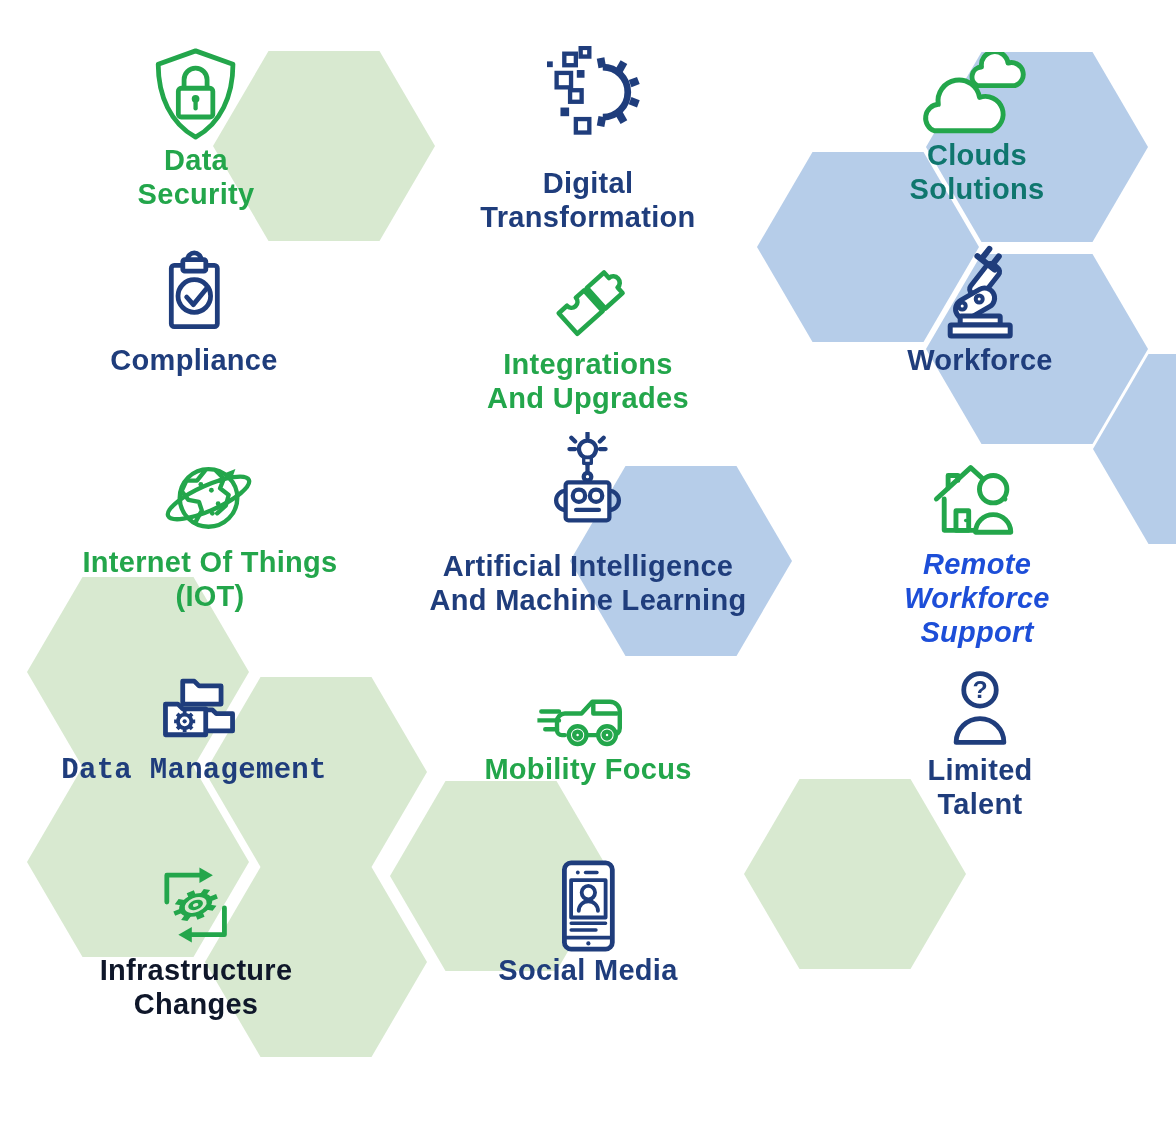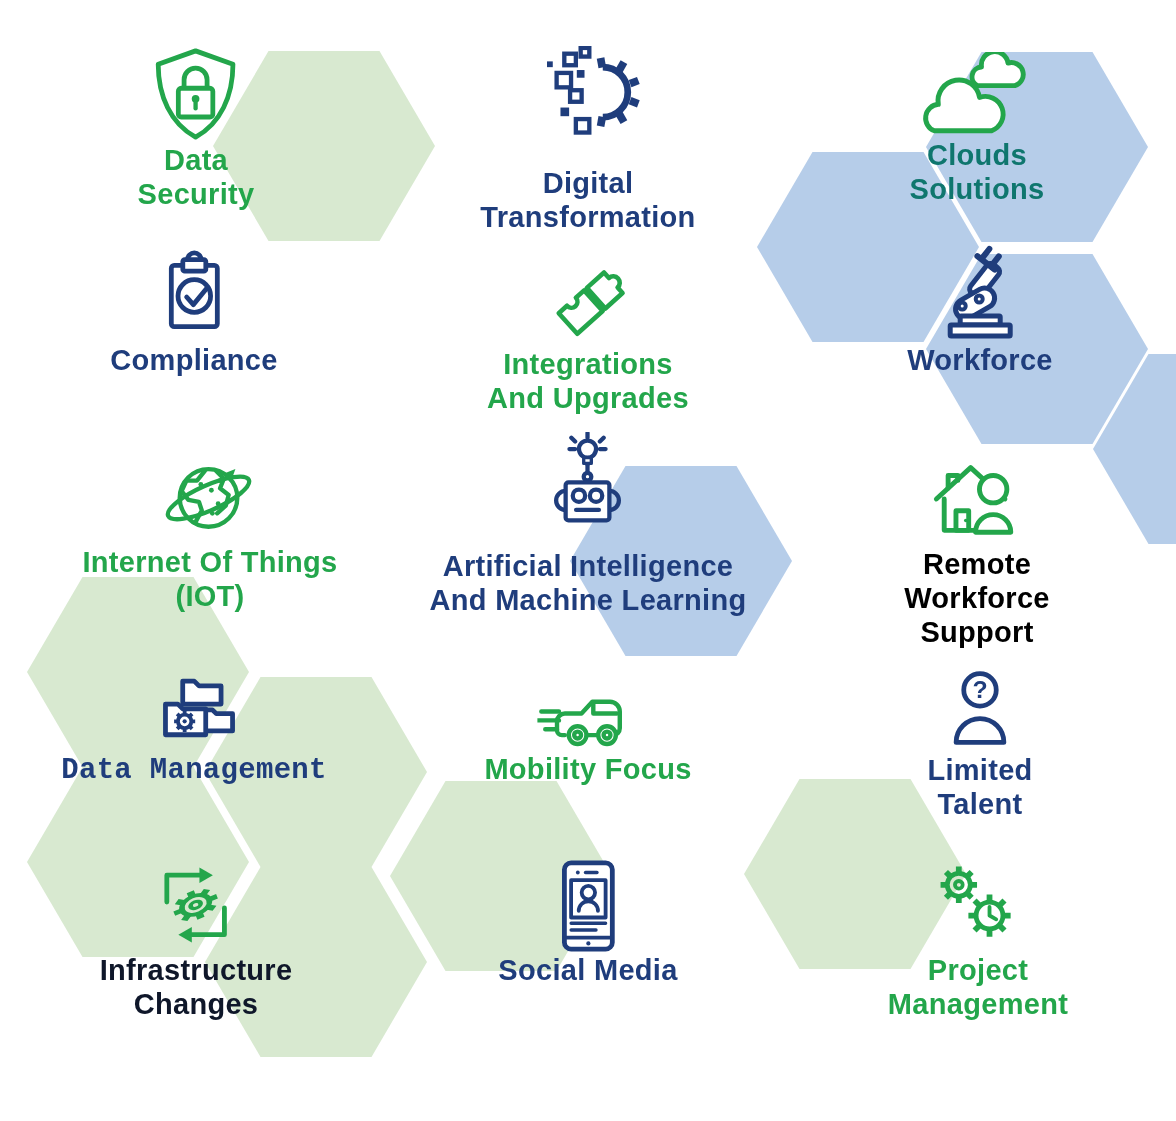--- a/index.html
+++ b/index.html
@@ -157,21 +157,21 @@
   <div class="item" style="left:977px;top:452px;">
     <svg class="ic-g" width="102" height="94" viewBox="0 0 104 96" fill="none" stroke-width="5" stroke-linecap="round" stroke-linejoin="round">
       <path d="M22 37 v-13 h10 v5"></path>
       <path d="M10 48 L45 16 L80 48"></path>
       <path d="M18 48 v32 h44"></path>
       <rect x="30" y="60" width="13" height="20" fill="#fff"></rect>
       <circle class="fg" cx="40" cy="70" r="1.8"></circle>
       <circle cx="68" cy="38" r="14" fill="#fff"></circle>
       <path d="M50 82 a18 18 0 0 1 36 0 z" fill="#fff"></path>
     </svg>
-    <div class="label" style="color: #000000;">Remote
+    <div class="label" style="color: #1d4ed8; font-style: italic;">Remote
 Workforce Support</div>
   </div>
 
   <div class="item" style="left:194px;top:660px;">
     <svg class="ic-n" width="100" height="92" viewBox="0 0 104 96" fill="none" stroke-width="5" stroke-linecap="round" stroke-linejoin="round">
       <path d="M40 46 V22 h12 l5 5 h23 v19 z" fill="#fff"></path>
       <path d="M62 74 V52 h9 l4 4 h17 v18 z" fill="#fff"></path>
       <path d="M22 78 V46 h13 l5 5 h24 v27 z" fill="#fff"></path>
       <circle cx="42" cy="64" r="7" fill="#fff" stroke-width="4"></circle>
       <path stroke-width="4" stroke-linecap="butt" d="M42 57 v-4 M42 71 v4 M49 64 h4 M35 64 h-4
@@ -229,27 +229,14 @@
       <rect x="10" y="21" width="36" height="39" stroke-width="4"></rect>
       <circle cx="28" cy="34" r="7" stroke-width="4"></circle>
       <path d="M18 53 a10 10 0 0 1 20 0" stroke-width="4"></path>
       <path d="M10 66 h36 M10 73 h26" stroke-width="3.5"></path>
       <path d="M4 81 h48" stroke-width="4"></path>
       <circle class="fn" cx="28" cy="87" r="2.2"></circle>
     </svg>
     <div class="label" style="color: rgb(31, 61, 124);">Social Media</div>
   </div>
 
-  <div class="item" style="left:978px;top:856px;">
-    <svg class="ic-g" width="104" height="96" viewBox="0 0 108 100" fill="none" stroke-width="5" stroke-linecap="round" stroke-linejoin="round">
-      <circle cx="34" cy="30" r="12"></circle>
-      <path stroke-width="6" stroke-linecap="butt" d="M46 30 H53 M22 30 H15 M34 18 V11 M34 42 V49
-               M42.5 21.5 L47.4 16.6 M25.5 21.5 L20.6 16.6 M42.5 38.5 L47.4 43.4 M25.5 38.5 L20.6 43.4"></path>
-      <circle cx="34" cy="30" r="4" stroke-width="4"></circle>
-      <circle cx="66" cy="62" r="14"></circle>
-      <path stroke-width="6" stroke-linecap="butt" d="M80 62 H88 M52 62 H44 M66 48 V40 M66 76 V84
-               M75.9 52.1 L81.6 46.4 M56.1 52.1 L50.4 46.4 M56.1 71.9 L50.4 77.6 M75.9 71.9 L81.6 77.6"></path>
-      <path d="M66 62 V53 M66 62 l7 4" stroke-width="4"></path>
-    </svg>
-    <div class="label" style="color: rgb(35, 166, 75);">Project Management</div>
-  </div>
 
 </div>
 
 </body></html>

